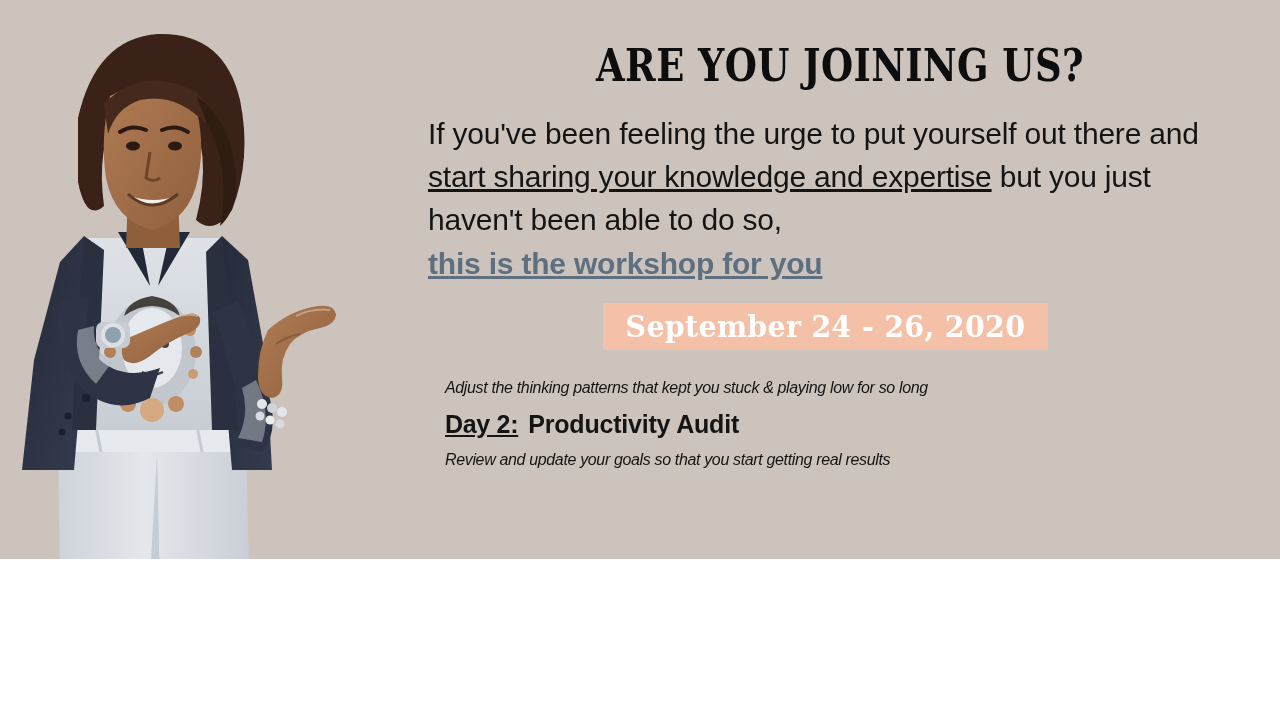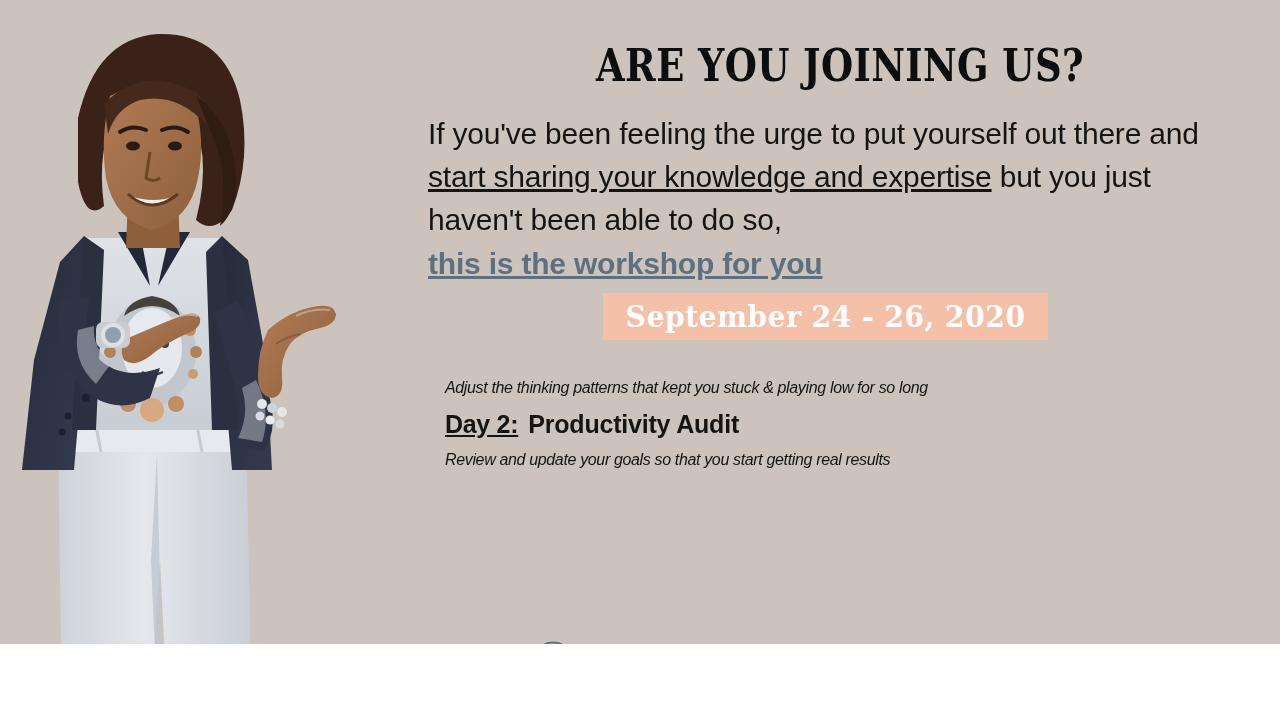--- a/index.html
+++ b/index.html
@@ -3,21 +3,21 @@
 <meta charset="utf-8">
 <style>
   html, body {
     margin: 0;
     padding: 0;
     background: #ffffff;
   }
   #slide {
     position: relative;
     width: 1280px;
-    height: 644px;
+    height: 559px;
     overflow: hidden;
     background: #CCC4BC;
     font-family: "Liberation Sans", sans-serif;
   }
 
   
   #photo {
     position: absolute;
     left: 0;
     top: 0;
@@ -69,21 +69,21 @@
     display: block;
     font-weight: 700;
     color: #5E7080;
     margin-top: 1px;
     text-decoration: underline;
   }
 
   #date-banner {
     position: absolute;
     left: 203px;
-    top: 293px;
+    top: 303px;
     width: 445px;
     height: 47px;
     background: #F5C0A8;
     display: flex;
     align-items: center;
     justify-content: center;
   }
   #date-banner .txt {
     font-family: "DejaVu Serif", "Liberation Serif", serif;
     font-weight: 700;

